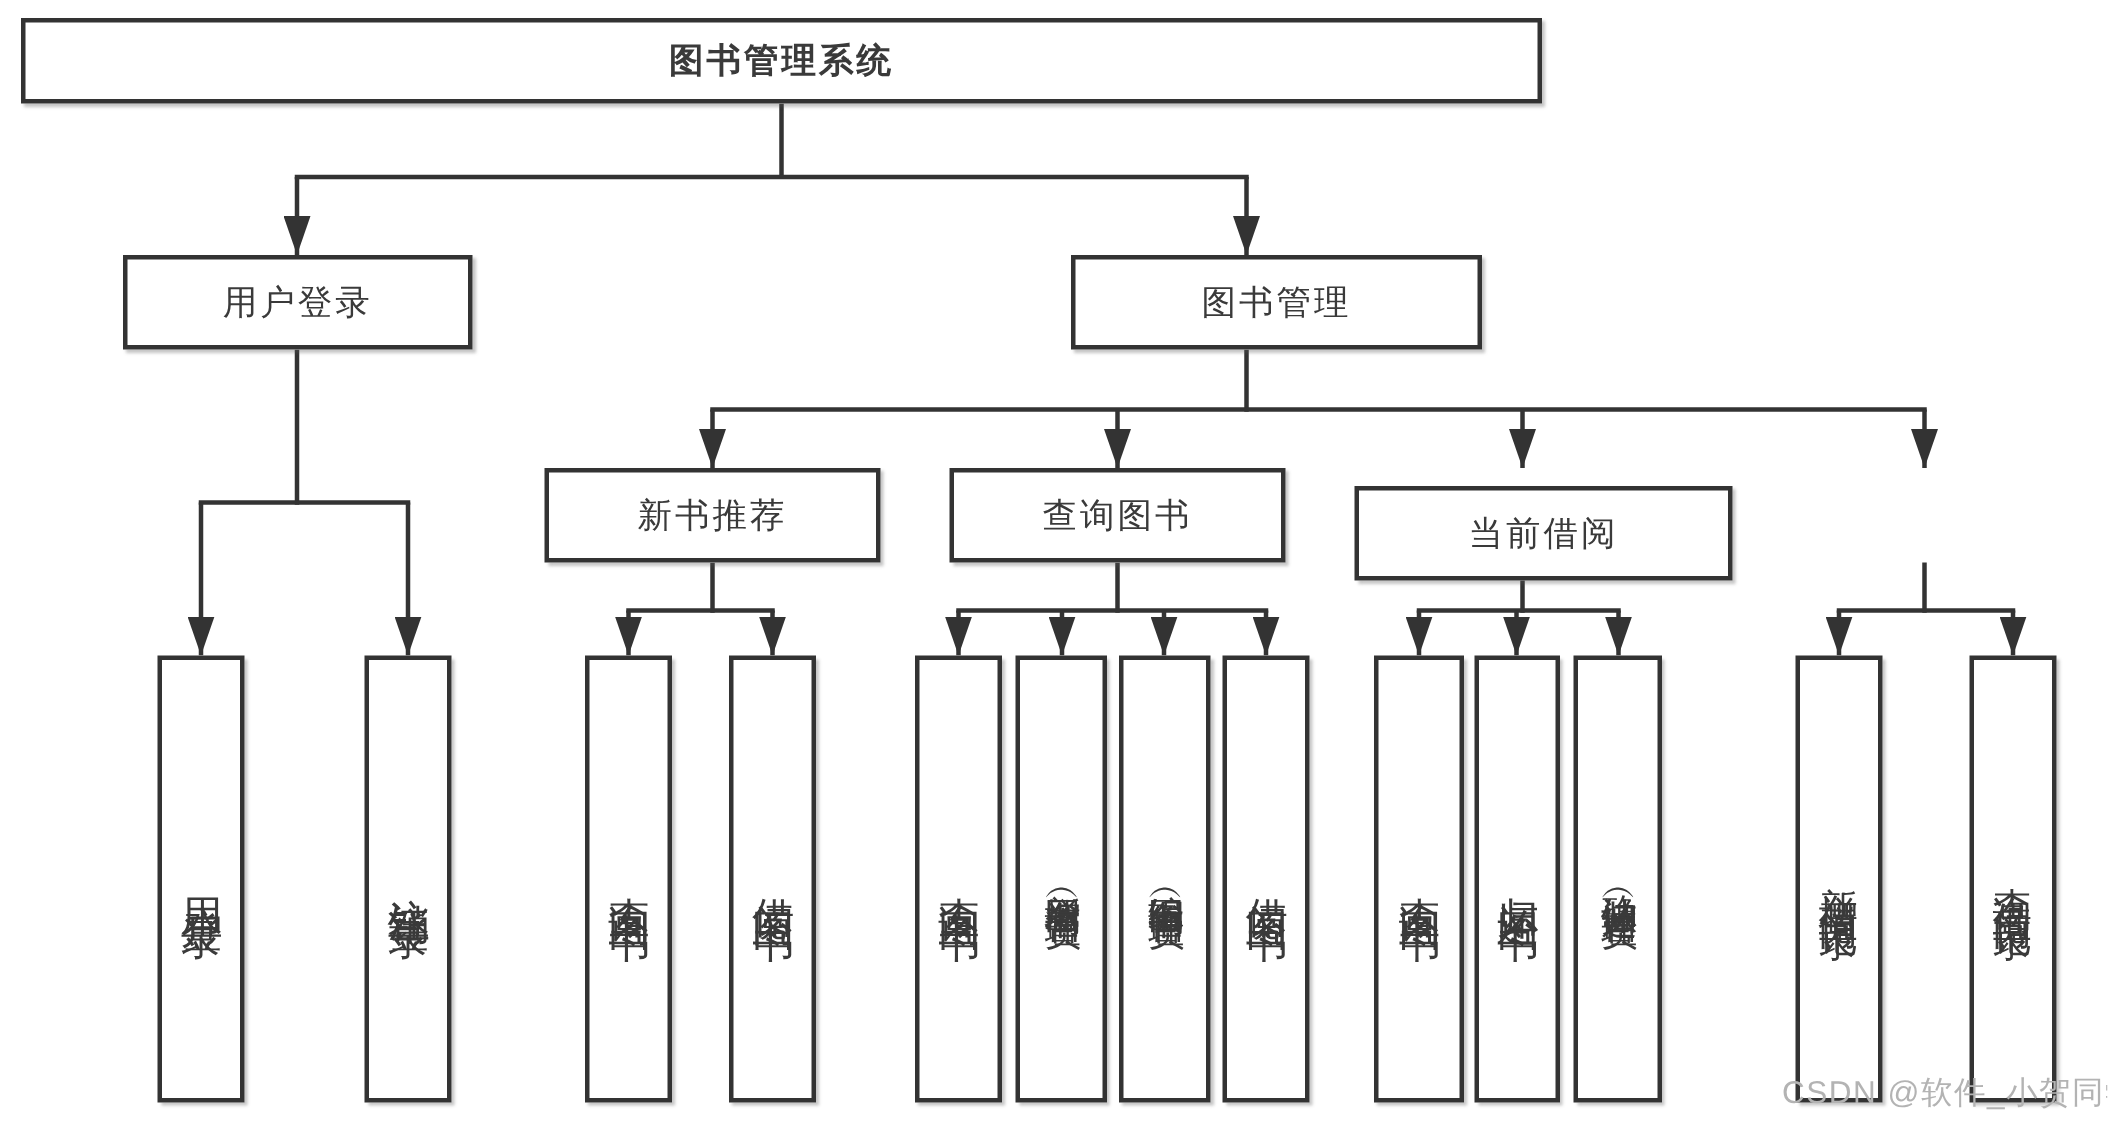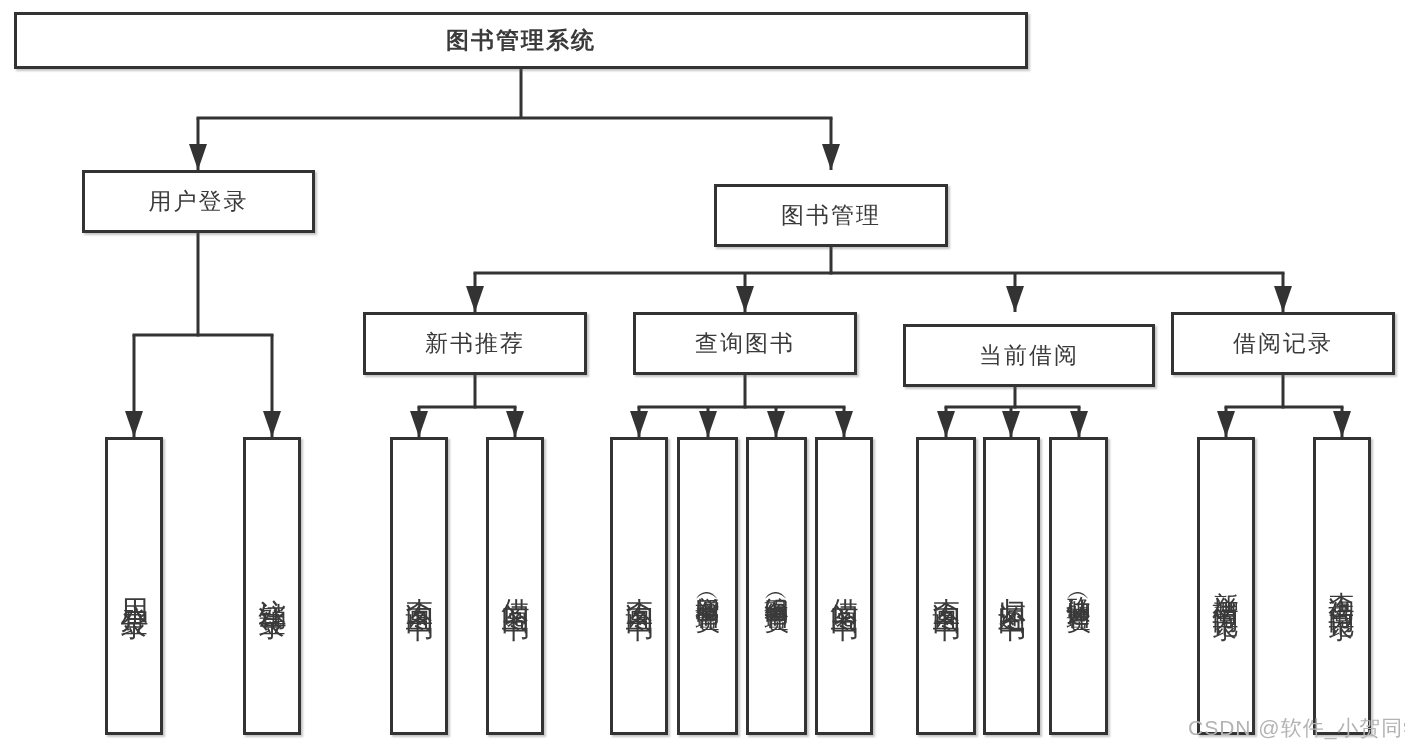--- a/index.html
+++ b/index.html
@@ -56,21 +56,21 @@
     z-index: 3;
     color: #b3b3b3;
     font-size: 21px;
     white-space: nowrap;
     letter-spacing: 1px;
   }
 
   
   #nd-root     { left: 14px;   top: 12px;  width: 1014px; height: 57px; font-weight: bold; }
   #nd-l2-user  { left: 82px;   top: 170px; width: 233px;  height: 63px; }
-  #nd-l2-book  { left: 714px;  top: 184px; width: 234px;  height: 63px; }
+  #nd-l2-book  { left: 714px;  top: 170px; width: 274px;  height: 63px; }
   #nd-l3-new   { left: 363px;  top: 312px; width: 224px;  height: 63px; }
   #nd-l3-bor   { left: 633px;  top: 312px; width: 224px;  height: 63px; }
   #nd-l3-cur   { left: 903px;  top: 324px; width: 252px;  height: 63px; font-family: Liberation Serif, serif; }
   #nd-l3-rec   { left: 1171px; top: 312px; width: 224px;  height: 63px; }
   .leaf        { top: 437px; height: 298px; }
   #nd-u1 { left: 105px;  width: 58px; }
   #nd-u2 { left: 243px;  width: 58px; }
   #nd-n1 { left: 390px;  width: 58px; }
   #nd-n2 { left: 486px;  width: 58px; }
   #nd-b1 { left: 610px;  width: 58px; }
@@ -139,21 +139,20 @@
   </svg>
 
   <div class="node hnode" id="nd-root">图书管理系统</div>
 
   <div class="node hnode" id="nd-l2-user">用户登录</div>
   <div class="node hnode" id="nd-l2-book">图书管理</div>
 
   <div class="node hnode" id="nd-l3-new">新书推荐</div>
   <div class="node hnode" id="nd-l3-bor">查询图书</div>
   <div class="node hnode" id="nd-l3-cur">当前借阅</div>
-  <div class="node hnode" id="nd-l3-rec">借阅记录</div>
 
   <div class="node vnode leaf ls-l" id="nd-u1">用户登录</div>
   <div class="node vnode leaf ls-l" id="nd-u2">注销登录</div>
 
   <div class="node vnode leaf ls-l" id="nd-n1">查询图书</div>
   <div class="node vnode leaf ls-l" id="nd-n2">借阅图书</div>
 
   <div class="node vnode leaf ls-l" id="nd-b1">查询图书</div>
   <div class="node vnode leaf ls-s" id="nd-b2">新增图书（管理员）</div>
   <div class="node vnode leaf ls-s" id="nd-b3">编辑图书（管理员）</div>

